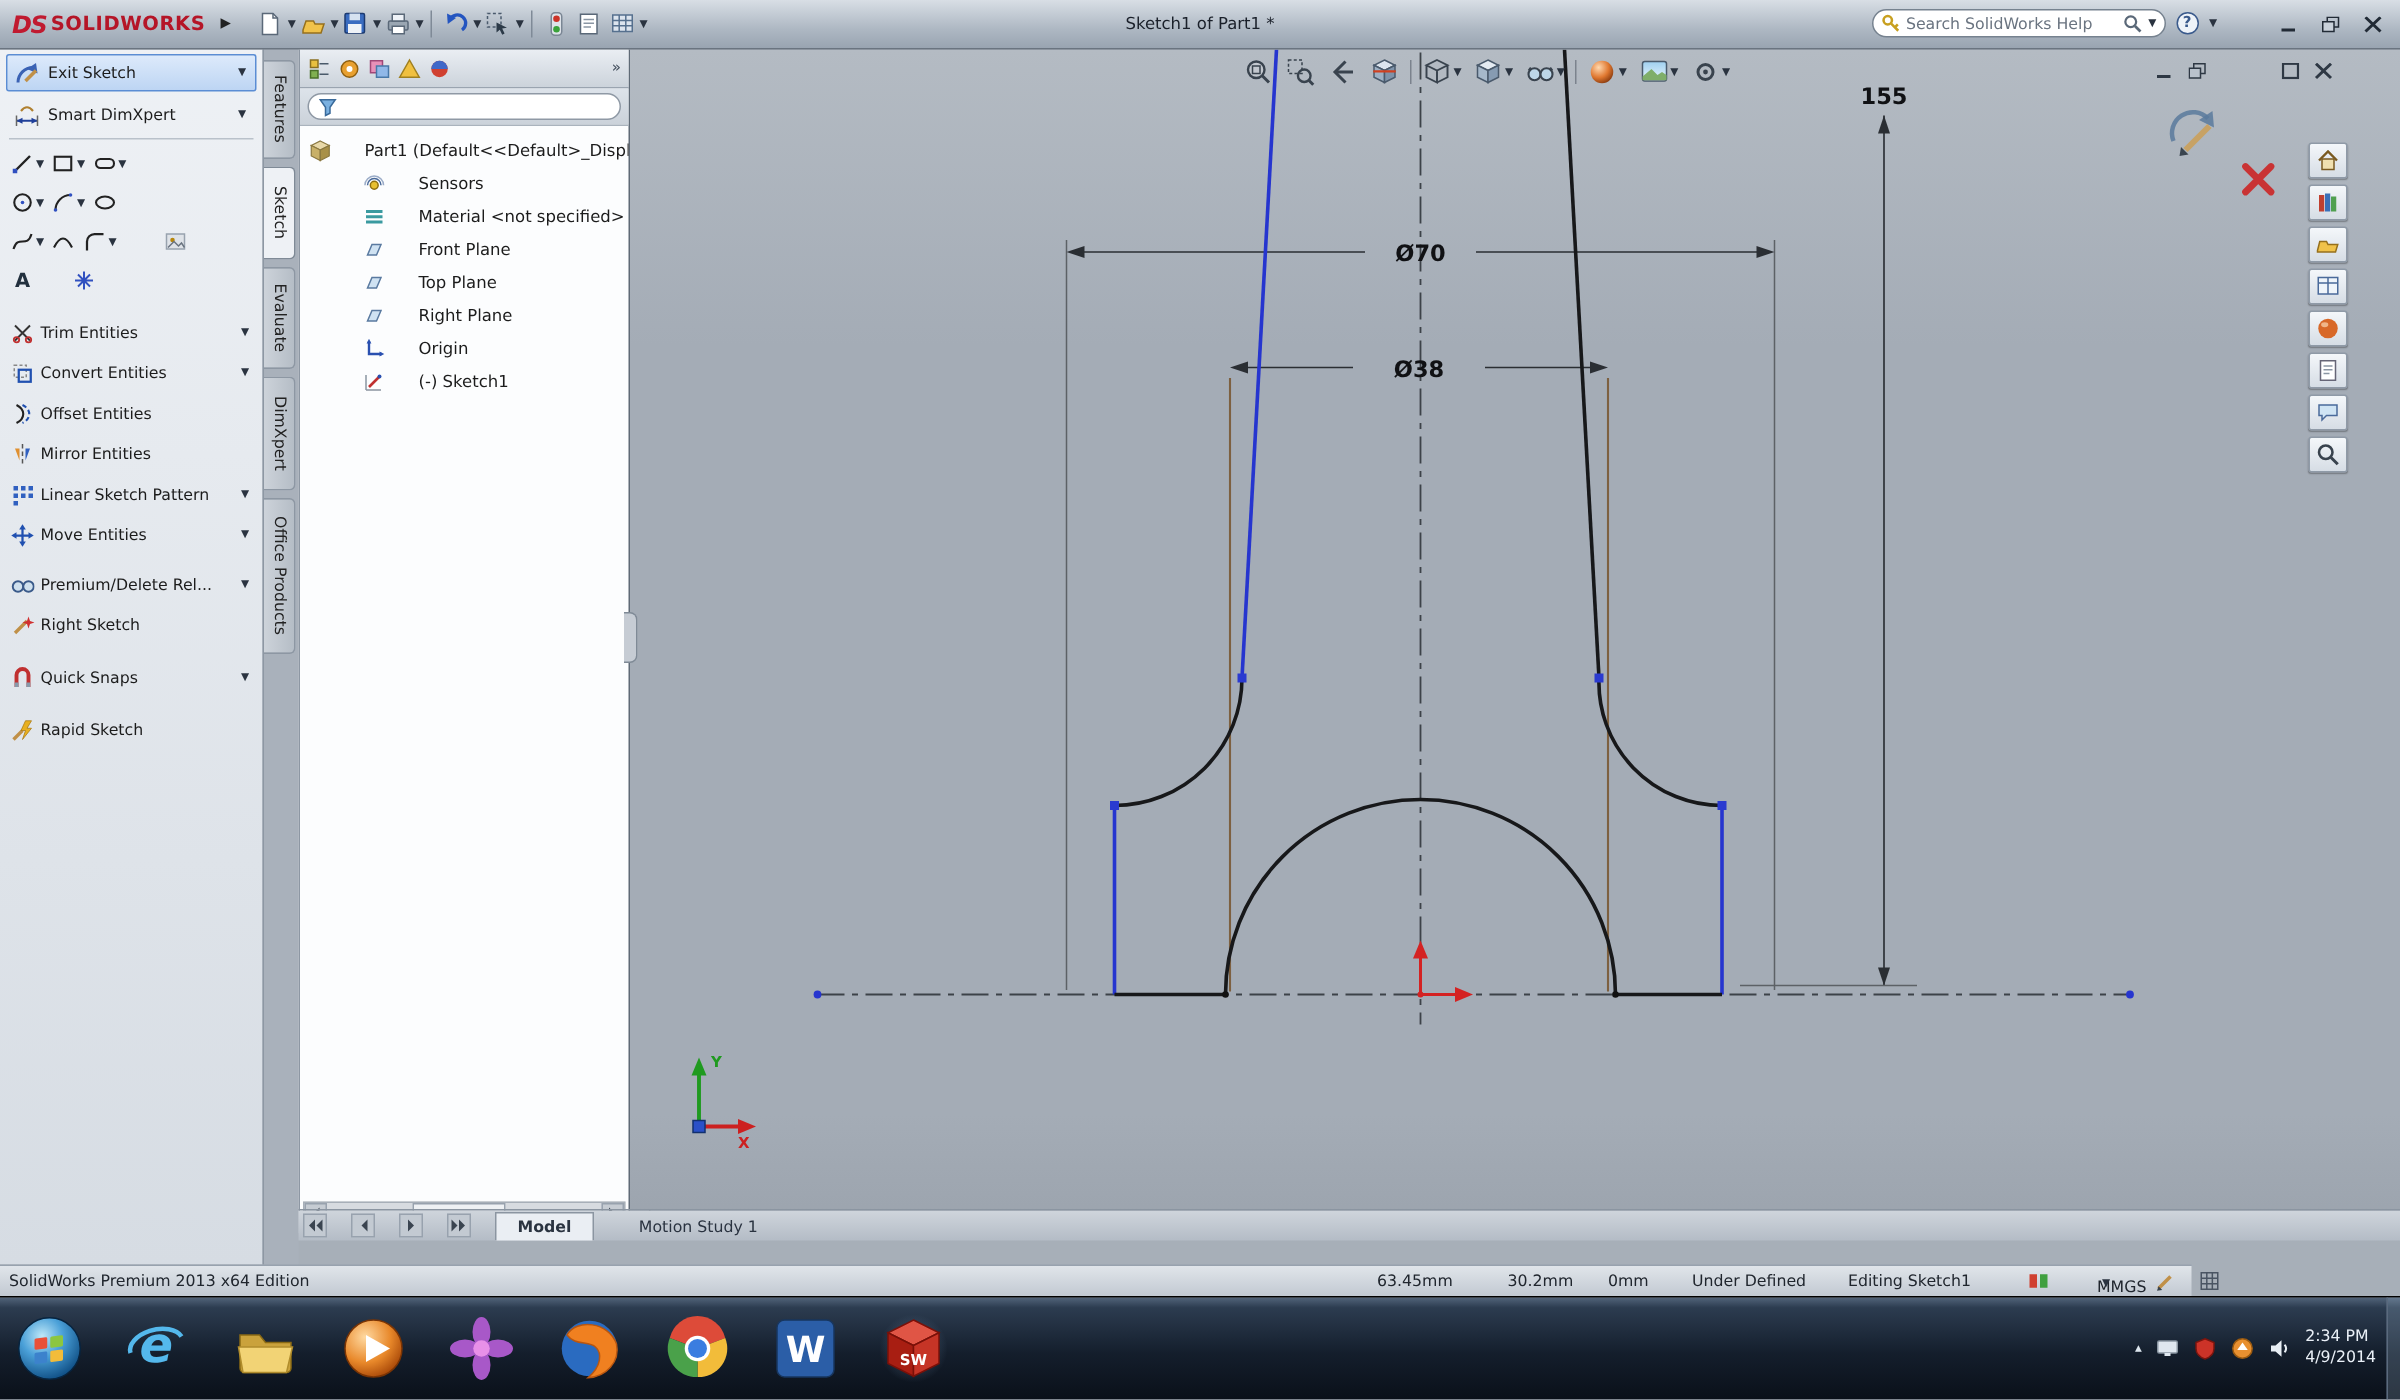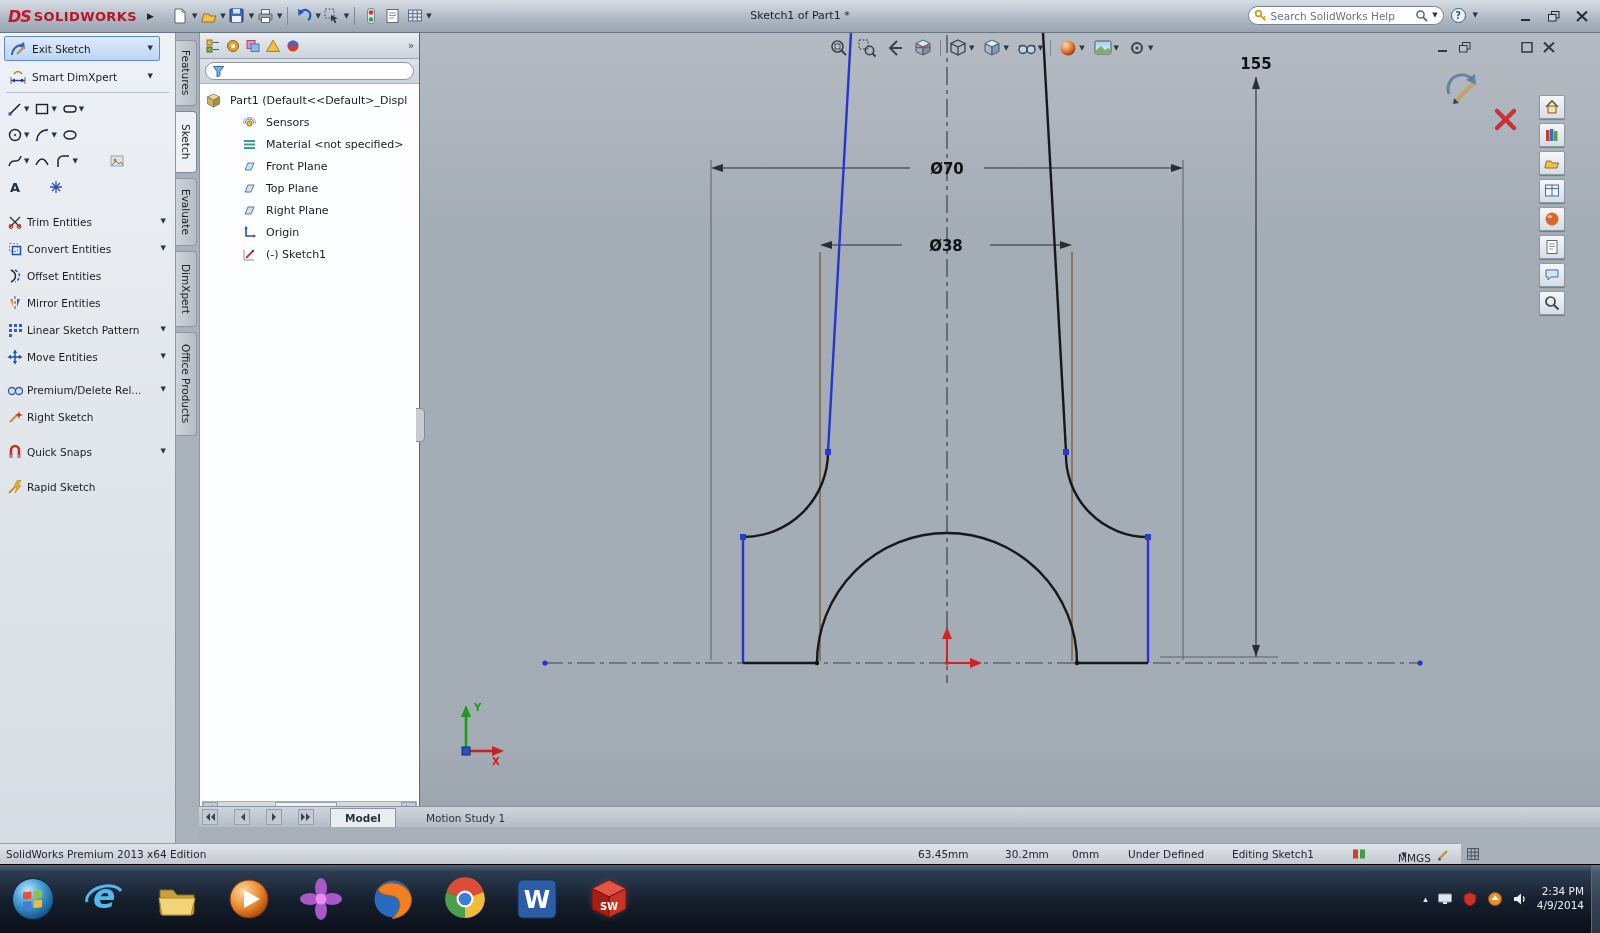--- a/index.html
+++ b/index.html
@@ -26,21 +26,21 @@
     font-family:"DejaVu Sans","Liberation Sans",sans-serif}
   #searchbox input::placeholder{color:#6a7480}
   .helpcirc{width:15px;height:15px;border-radius:50%;border:1.5px solid #3a5a8c;color:#3a5a8c;
     font-size:10px;font-weight:bold;display:flex;align-items:center;justify-content:center;background:#eef3f9}
   #wincontrols{position:absolute;right:8px;top:8px;display:flex;gap:8px}
   .wbtn{width:20px;height:16px;display:flex;align-items:center;justify-content:center}
 
   
   #commandbar{position:absolute;left:0;top:33px;width:176px;height:810px;
     background:linear-gradient(#eef1f5,#d6dce3);border-right:1px solid #8d97a3}
-  .cmd-big{height:25px;margin:3px 15px 0 4px;display:flex;align-items:center;gap:5px;padding:0 4px;border:1px solid transparent}
+  .cmd-big{height:25px;margin:3px 4px 0 4px;display:flex;align-items:center;gap:5px;padding:0 4px;border:1px solid transparent}
   #exit-sketch-btn{background:linear-gradient(#ddeafb,#bdd5f3);border-color:#5b8dd4;border-radius:2px}
   .lbl{font-size:10.5px;white-space:nowrap}
   .mlauto{margin-left:auto;margin-right:2px}
   .trow{display:flex;align-items:center;padding:3px 2px 3px 7px;gap:5px;height:26px}
   .tg{display:flex;align-items:center;gap:1px}
   .cmd-item{height:27px;display:flex;align-items:center;gap:4px;padding:0 7px}
   .csep{height:1px;background:#b9c1ca;margin:3px 6px}.spacer6{height:6px}.spacer8{height:8px}
   .atool{font-weight:bold;font-size:13px;color:#22303e;width:16px;text-align:center}
 
   
@@ -54,21 +54,21 @@
   
   #treepanel{position:absolute;left:199px;top:33px;width:221px;height:789px;background:#fcfdfe;
     border-right:1px solid #5f6a76;border-left:1px solid #8d97a3}
   #tree-toolbar{height:26px;background:linear-gradient(#eaeef3,#ccd3db);border-bottom:1px solid #9aa4b0;
     display:flex;align-items:center;gap:4px;padding:0 5px}
   #filter-row{height:25px;padding:3px 5px;background:linear-gradient(#dde3ea,#cbd2da);border-bottom:1px solid #aab3bd;
     display:flex;align-items:center}
   #filter-box{flex:1;height:18px;background:#fff;border:1px solid #8f99a5;border-radius:9px;
     display:flex;align-items:center;padding:0 6px;gap:5px}
   #filter-box input{flex:1;border:none;outline:none;background:transparent;font-size:10px}
-  .trow2{height:22px;display:flex;align-items:center;gap:9px;padding-left:6px;white-space:nowrap;overflow:hidden}
+  .trow2{height:22px;display:flex;align-items:center;gap:22px;padding-left:6px;white-space:nowrap;overflow:hidden}
   .trow2.child{padding-left:42px}
   #tree-scroll{position:absolute;left:2px;right:2px;bottom:6px;height:15px;background:#d7dbe0;
     border:1px solid #a7afb8;display:flex;align-items:center}
   .scrbtn{width:15px;height:13px;background:#c6ccd3;border:1px solid #98a2ae;display:flex;align-items:center;justify-content:center}
   #scrthumb{position:absolute;left:72px;width:62px;height:13px;background:#eef1f4;border:1px solid #98a2ae}
 
   
   #viewport{position:absolute;left:420px;top:33px;width:1180px;height:789px;
     background:linear-gradient(#b4bbc3,#a4acb6 25%,#a4acb6 90%,#9ba3ad)}
   #hud{position:absolute;left:408px;top:4px;display:flex;align-items:center;gap:6px}
@@ -113,21 +113,21 @@
   #statusbar span{position:absolute;top:4px;white-space:nowrap}
 
   
   #taskbar{position:absolute;left:0;top:864px;width:1600px;height:69px;
     background:linear-gradient(180deg,#52647a 0%,#2c3c50 10%,#141e2c 55%,#0a1019 100%);border-top:1px solid #000}
   #tb-apps{position:absolute;left:10px;top:0;height:100%;display:flex;align-items:center;gap:26px}
   .tbicon{width:46px;height:46px;display:flex;align-items:center;justify-content:center;position:relative}
   .appglow{background:radial-gradient(ellipse at center,rgba(150,190,230,.35),rgba(0,0,0,0) 70%);border-radius:6px}
   .ie-e{position:absolute;left:11px;top:1px;font-style:italic;font-weight:bold;font-size:33px;color:#54b8ec}
   #tray{position:absolute;right:16px;top:0;height:100%;display:flex;align-items:center;gap:9px}
-  #clock{color:#eaf0f7;font-size:10.5px;text-align:right;line-height:1.3}
+  #clock{color:#eaf0f7;font-size:10.5px;text-align:left;line-height:1.3}
   #peek{position:absolute;right:0;top:0;width:9px;height:100%;background:rgba(170,195,220,.22);border-left:1px solid #5a6a7e}
 </style>
 </head>
 <body>
 
 <div id="titlebar">
   <span class="logo-ds">DS</span>
   <span class="logo-sw">SOLIDWORKS</span>
   <span class="logo-arrow">▶</span>
   <div id="stdbar">

